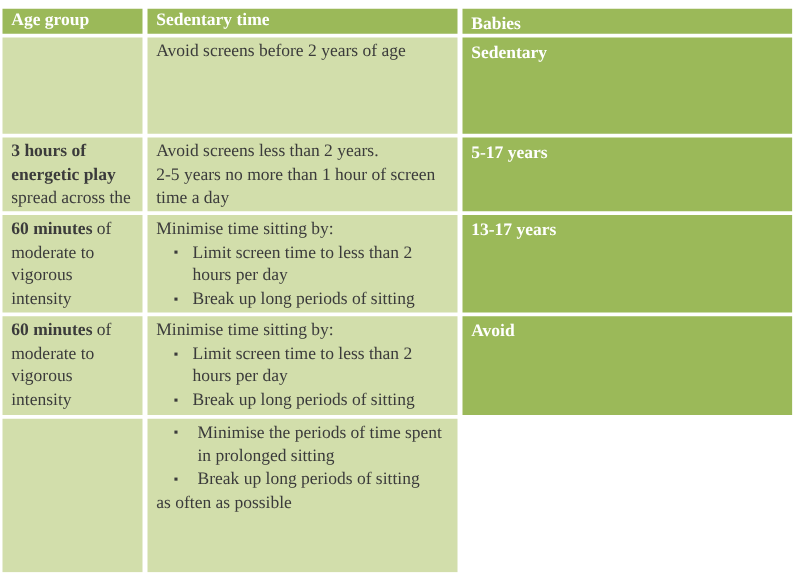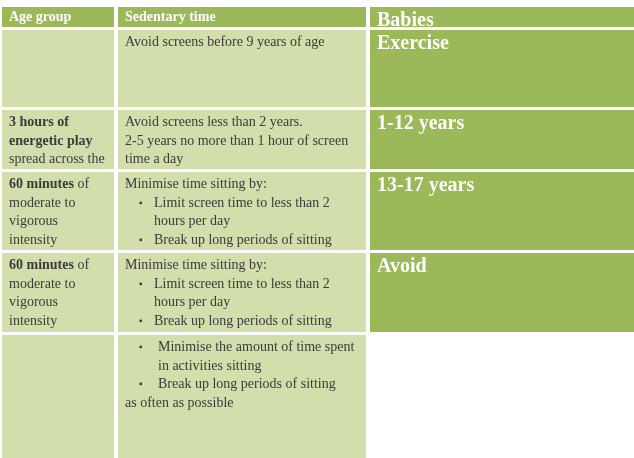--- a/index.html
+++ b/index.html
@@ -36,21 +36,21 @@
     color: var(--header-text);
     font-size: 14px;
     font-weight: bold;
     display: flex;
     align-items: center;
     padding: 0 8px 1px 7px;
   }
   .label {
     background: var(--green);
     color: var(--header-text);
-    font-size: 20px;
+    font-size: 14px;
     font-weight: bold;
     line-height: 19px;
     padding: 3px 6px 0 7px;
   }
   .cell {
     background: var(--light-green);
     color: var(--text);
     font-size: 14px;
     line-height: 18.5px;
     padding: 3px 8px 0 7px;
@@ -74,33 +74,33 @@
 <div class="canvas">
   <div class="tbl">
 
     <div class="hcell">Age group</div>
     <div class="hcell">Sedentary time</div>
 
     <div class="label">Babies</div>
     <div class="cell">
     </div>
     <div class="cell">
-      <div>Avoid screens before 9 years of age</div>
+      <div>Avoid screens before 2 years of age</div>
     </div>
 
-    <div class="label">Exercise</div>
+    <div class="label">Sedentary</div>
     <div class="cell">
       <div><span class="b">3 hours of energetic play</span><span> spread across the day</span></div>
     </div>
     <div class="cell">
       <div>Avoid screens less than 2 years.</div>
       <div>2-5 years no more than 1 hour of screen time a day</div>
     </div>
 
-    <div class="label">1-12 years</div>
+    <div class="label">5-17 years</div>
     <div class="cell">
       <div><span class="b">60 minutes</span><span> of moderate to vigorous intensity physical activity every day</span></div>
     </div>
     <div class="cell">
       <div>Minimise time sitting by:</div>
       <div class="bullet">
         <span class="glyph">▪</span>
         <span class="btxt">Limit screen time to less than 2 hours per day</span>
       </div>
       <div class="bullet">
@@ -126,21 +126,21 @@
     </div>
 
     <div class="label">
       <div>Avoid</div>
     </div>
     <div class="cell">
     </div>
     <div class="cell">
       <div class="bullet bullet-wide">
         <span class="glyph">▪</span>
-        <span class="btxt">Minimise the amount of time spent in activities sitting</span>
+        <span class="btxt">Minimise the periods of time spent in prolonged sitting</span>
       </div>
       <div class="bullet bullet-wide">
         <span class="glyph">▪</span>
         <span class="btxt">Break up long periods of sitting</span>
       </div>
       <div>as often as possible</div>
     </div>
 
   </div>
 </div>

